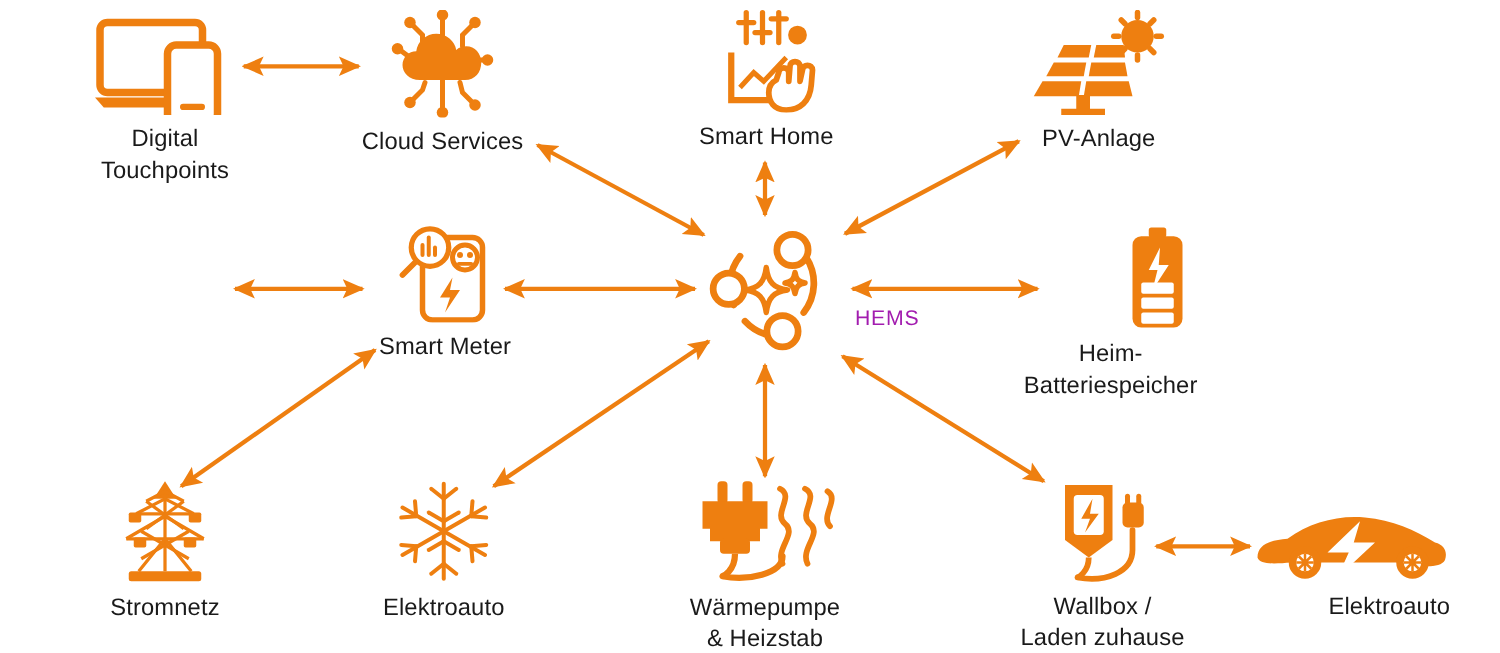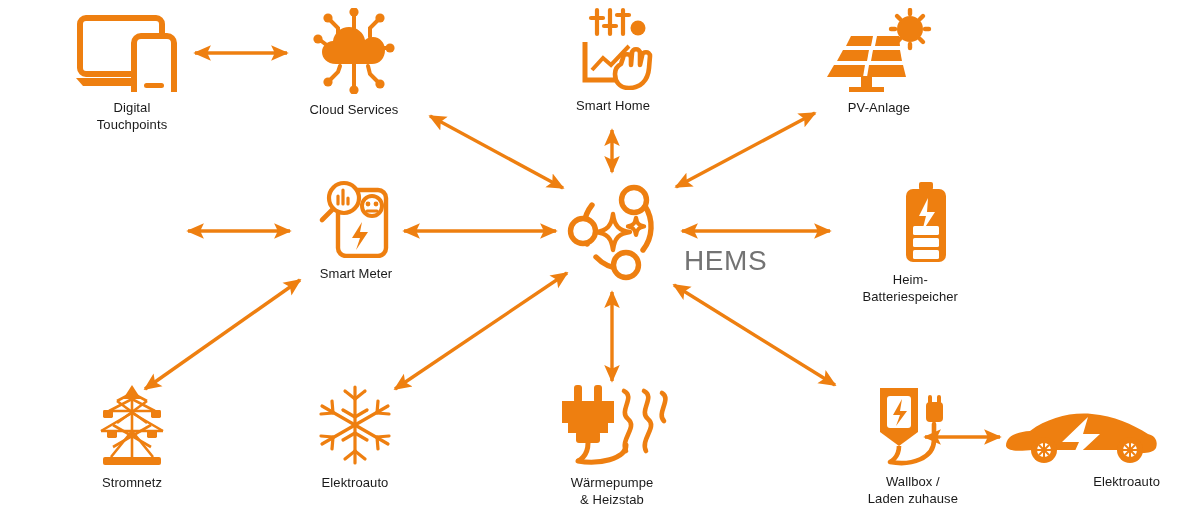--- a/index.html
+++ b/index.html
@@ -29,31 +29,31 @@
     align-items: center;
     justify-content: flex-start;
     text-align: center;
   }
   .node-icon {
     display: block;
     line-height: 0;
   }
   .node-label {
     margin-top: 7px;
-    font-size: 13px;
+    font-size: 19px;
     line-height: 1.33;
     color: #1a1a1a;
     font-family: "Liberation Sans", sans-serif;
     white-space: pre-line;
     letter-spacing: 0.1px;
   }
   .hems-label {
     position: absolute;
-    font-size: 28px;
-    color: #737373;
+    font-size: 17px;
+    color: #a21caf;
     letter-spacing: 0.6px;
     font-family: "Liberation Sans", sans-serif;
   }
 </style>
 </head>
 <body>
 
 <div id="stage">
 
   <svg id="arrow-layer" viewBox="0 0 1200 522" xmlns="http://www.w3.org/2000/svg">
@@ -303,21 +303,21 @@
           <path d="M 70 8 C 82 14 64 28 74 36 C 84 44 66 56 72 68"></path>
           <path d="M 90 8 C 102 14 84 28 94 36 C 104 44 86 56 92 68"></path>
           <path d="M 108 10 C 118 16 102 30 110 38"></path>
         </g>
       </svg>
     </span>
     <div class="node-label">Wärmepumpe
 &amp; Heizstab</div>
   </div>
 
-  <div class="node" style="left:806px; top:378px; width:152px;align-items:flex-end;">
+  <div class="node" style="left:806px; top:378px; width:152px;">
     <span class="node-icon">
       <svg width="96" height="88" viewBox="0 0 96 88" xmlns="http://www.w3.org/2000/svg">
         <path d="M 18 10 H 56 V 54 L 37 68 L 18 54 Z" fill="#EE7F10"></path>
         <rect x="25" y="18" width="24" height="32" rx="3" fill="#ffffff"></rect>
         <path d="M 40 21 L 31 37 H 38 L 34 48 L 45 33 H 38 Z" fill="#EE7F10"></path>
         <path d="M 37 68 C 37 80 28 84 28 84" fill="none" stroke="#EE7F10" stroke-width="4.6"></path>
         <path d="M 28 84 C 50 88 72 80 72 62 V 46" fill="none" stroke="#EE7F10" stroke-width="4.6" stroke-linecap="round"></path>
         <g fill="#EE7F10">
           <rect x="64" y="24" width="17" height="20" rx="4"></rect>
           <rect x="66" y="17" width="4" height="9" rx="2"></rect>

